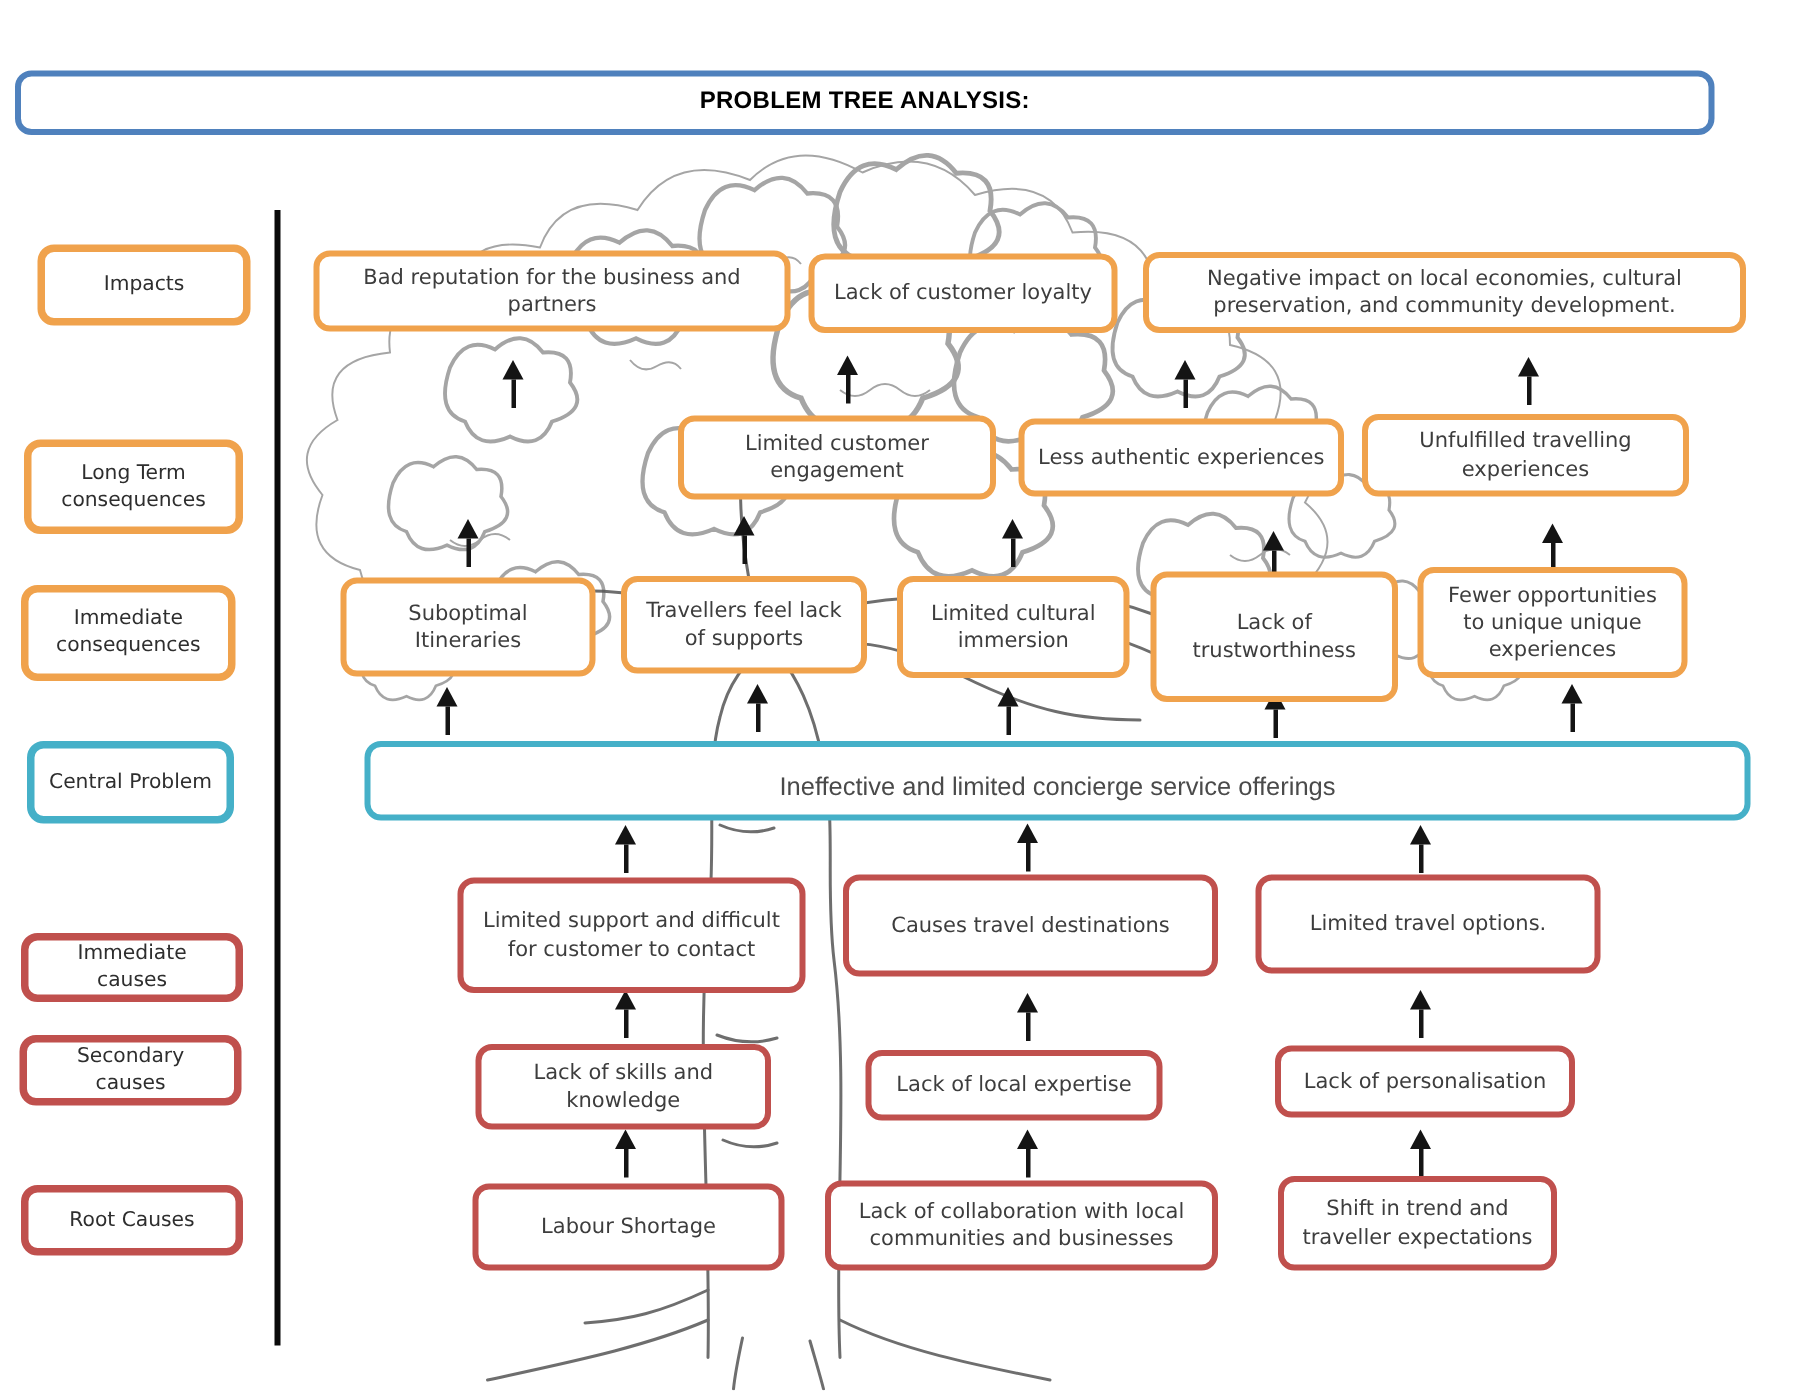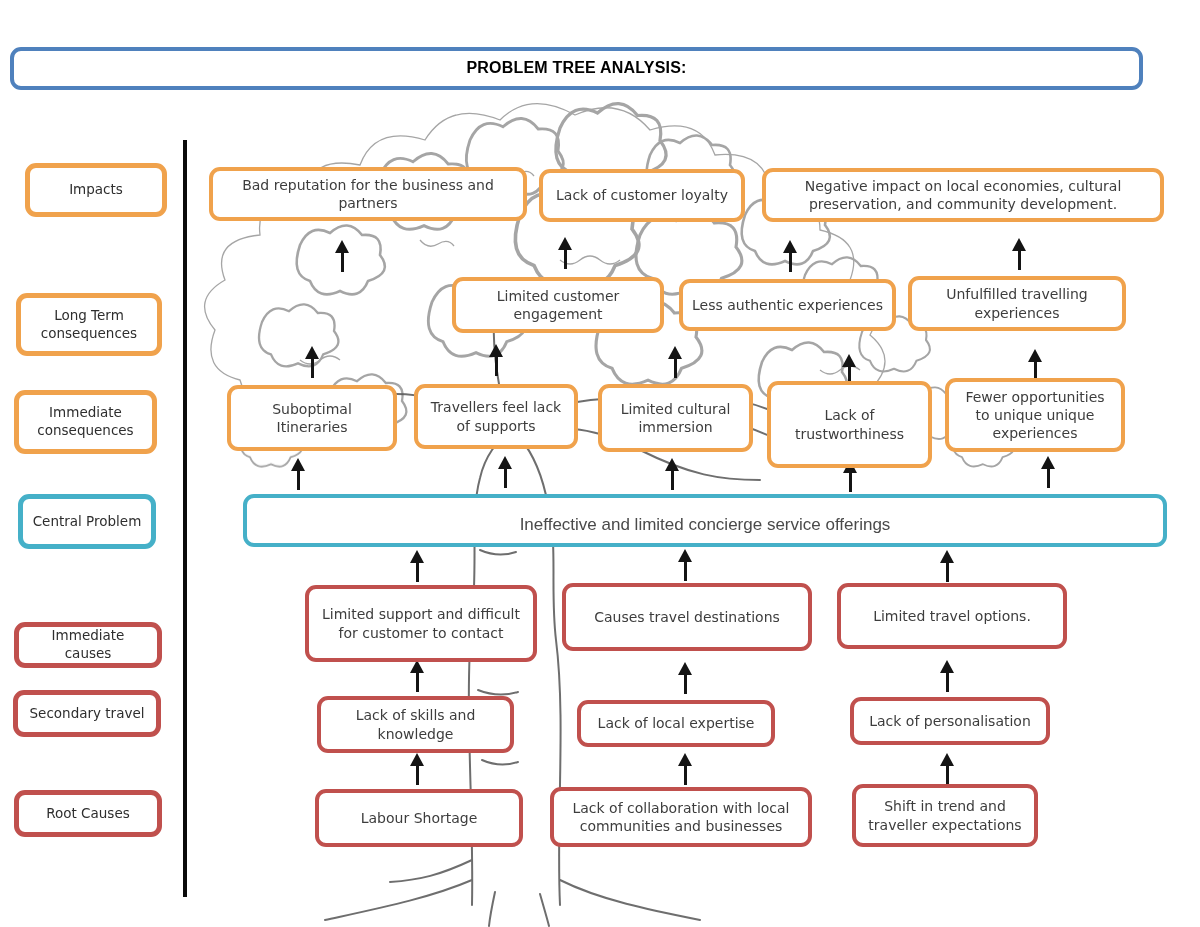--- a/index.html
+++ b/index.html
@@ -81,21 +81,21 @@
     </g>
   </svg>
 
   <div id="title-box" class="box b-blue" style="left:10px;top:47px;width:1133px;height:43px;">PROBLEM TREE ANALYSIS:</div>
 
   <div class="box b-orange-l fs-label" style="left:16px;top:293px;width:146px;height:63px;">Long Term consequences</div>
   <div class="box b-orange-l fs-label" style="left:25px;top:163px;width:142px;height:54px;">Impacts</div>
   <div class="box b-orange-l fs-label" style="left:14px;top:390px;width:143px;height:64px;">Immediate consequences</div>
   <div class="box b-teal-l fs-label" style="left:18px;top:494px;width:138px;height:55px;">Central Problem</div>
   <div class="box b-red-l fs-label" style="left:14px;top:622px;width:148px;height:46px;">Immediate causes</div>
-  <div class="box b-red-l fs-label" style="left:13px;top:690px;width:148px;height:47px;">Secondary travel</div>
+  <div class="box b-red-l fs-label" style="left:13px;top:690px;width:148px;height:47px;">Secondary causes</div>
   <div class="box b-red-l fs-label" style="left:14px;top:790px;width:148px;height:47px;">Root Causes</div>
 
   <div id="divider"></div>
 
   <div class="box b-orange fs-content" style="left:209px;top:167px;width:318px;height:54px;">Bad reputation for the business and partners</div>
   <div class="box b-orange fs-content" style="left:539px;top:169px;width:206px;height:53px;">Lack of customer loyalty</div>
   <div class="box b-orange fs-content" style="left:762px;top:168px;width:402px;height:54px;">Negative impact on local economies, cultural preservation, and community development.</div>
 
   <div class="box b-orange fs-content" style="left:452px;top:277px;width:212px;height:56px;">Limited customer engagement</div>
   <div class="box b-orange fs-content" style="left:679px;top:279px;width:217px;height:52px;">Less authentic experiences</div>

